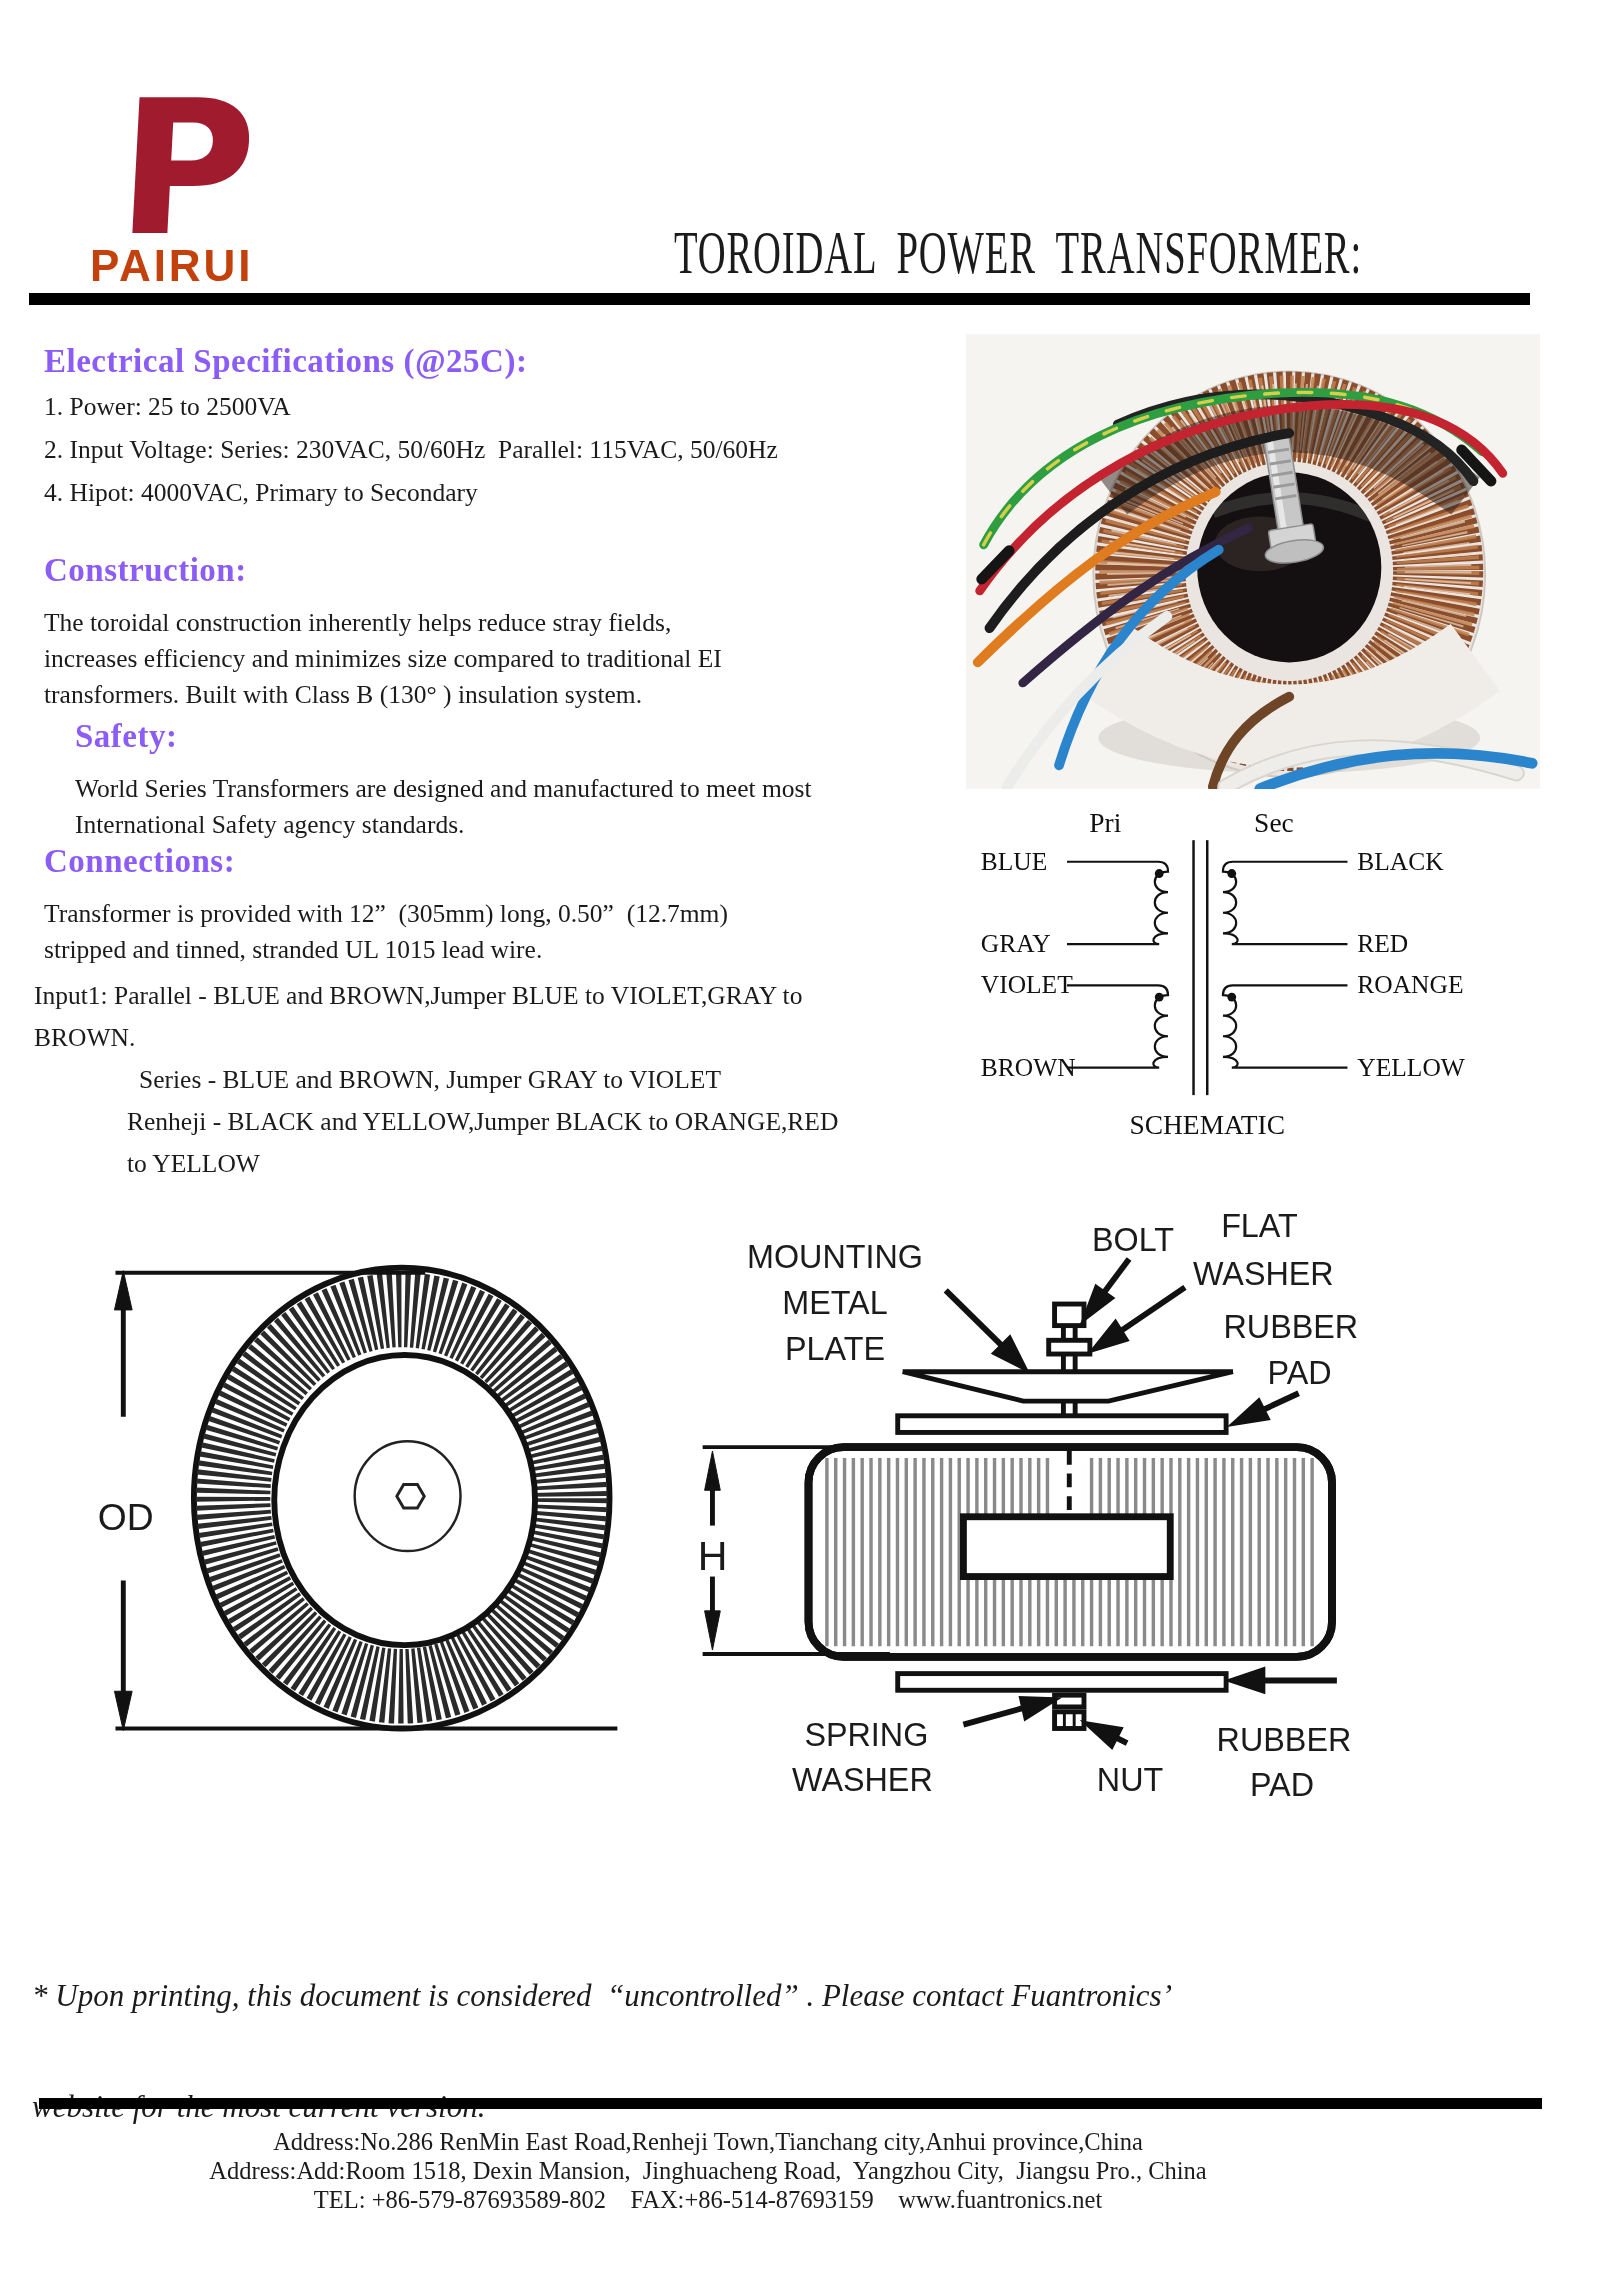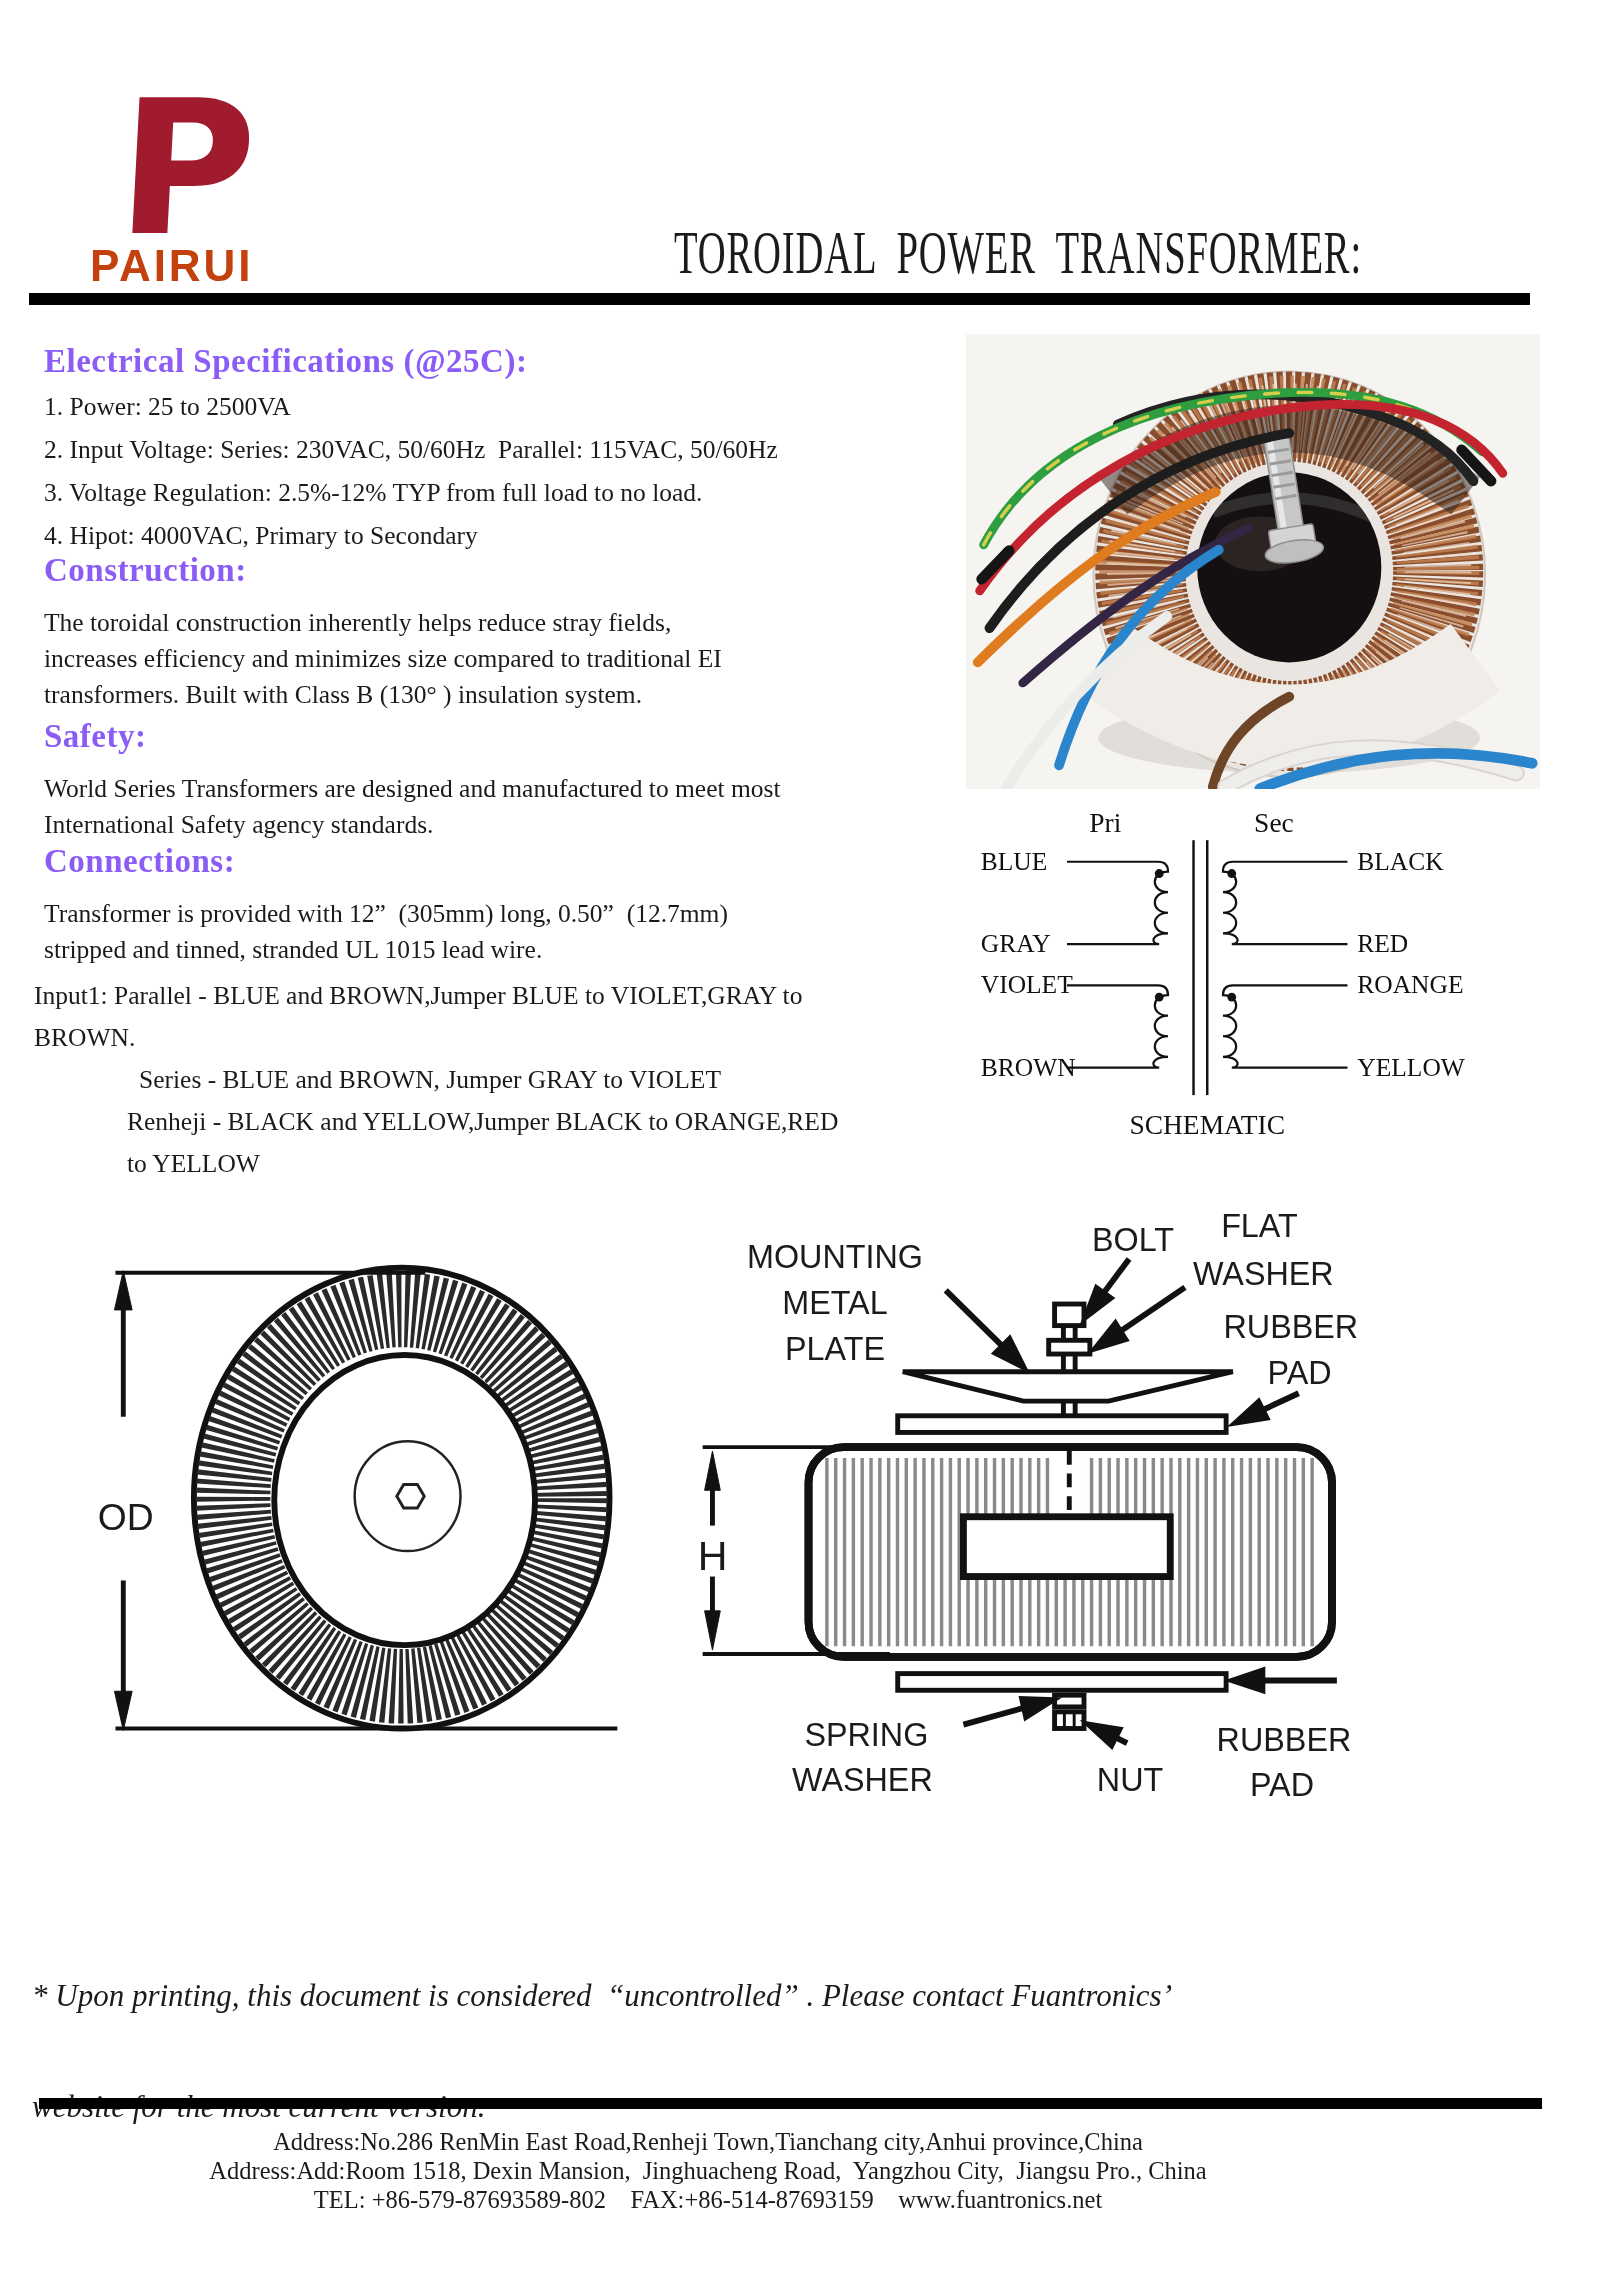--- a/index.html
+++ b/index.html
@@ -26,21 +26,21 @@
     transform: scale(0.84, 1.32); transform-origin: left top;
   }
   .title-rule { position:absolute; left:29px; top:293px; width:1501px; height:11.8px; background:#000; }
   
   .h2 { font-weight:700; font-size:33px; letter-spacing:0.5px; color:#8b5cf6; white-space:pre-wrap; }
   .sec { position:absolute; left:44px; width:794px; }
   .sec-electrical { top:343px; }
   .spec-item { font-size:25.5px; line-height:43px; white-space:pre-wrap; }
   .spec-list { margin-top:5px; }
   .sec-construction { top:552px; }
-  .sec-safety { top:718px; }
+  .sec-safety { top:718px;margin-left:31px; }
   .sec-connections { top:843px; }
   .para { margin-top:15.7px; font-size:25.5px; line-height:36px; white-space:pre-wrap; }
   .conn-lines { position:absolute; left:34px; top:975px; width:814px; }
   .conn-line { font-size:25.5px; line-height:42px; white-space:pre-wrap; }
   .conn-line.ind1 { margin-left:105px; }
   .conn-line.ind3 { margin-left:93px; }
   
   .photo-svg { position:absolute; left:966px; top:334px; width:574px; height:455px; }
   .schematic-svg { position:absolute; left:965px; top:799px; width:510px; height:353px; }
   .drawing-svg { position:absolute; left:39px; top:1206px; width:1392px; height:647px; }
@@ -68,21 +68,20 @@
   <div class="page-title">
     <span>TOROIDAL POWER TRANSFORMER:</span>
   </div>
   <div class="title-rule"></div>
 
   <div class="sec sec-electrical">
     <div class="h2">Electrical Specifications (@25C):</div>
     <div class="spec-list">
       <div class="spec-item">1. Power: 25 to 2500VA</div>
       <div class="spec-item">2. Input Voltage: Series: 230VAC, 50/60Hz  Parallel: 115VAC, 50/60Hz</div>
-      <div class="spec-item">3. Voltage Regulation: 2.5%-12% TYP from full load to no load.</div>
       <div class="spec-item">4. Hipot: 4000VAC, Primary to Secondary</div>
     </div>
   </div>
 
   <div class="sec sec-construction">
     <div class="h2">Construction:</div>
     <div class="para">The toroidal construction inherently helps reduce stray fields,
 increases efficiency and minimizes size compared to traditional EI
 transformers. Built with Class B (130° ) insulation system.</div>
   </div>

